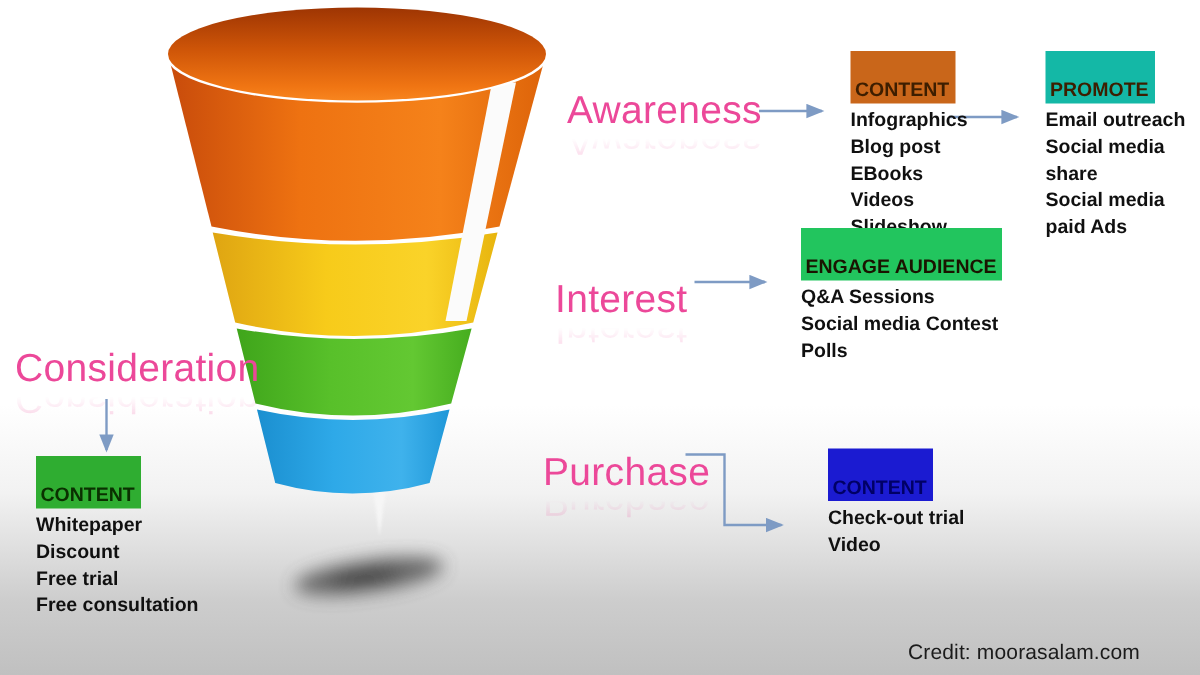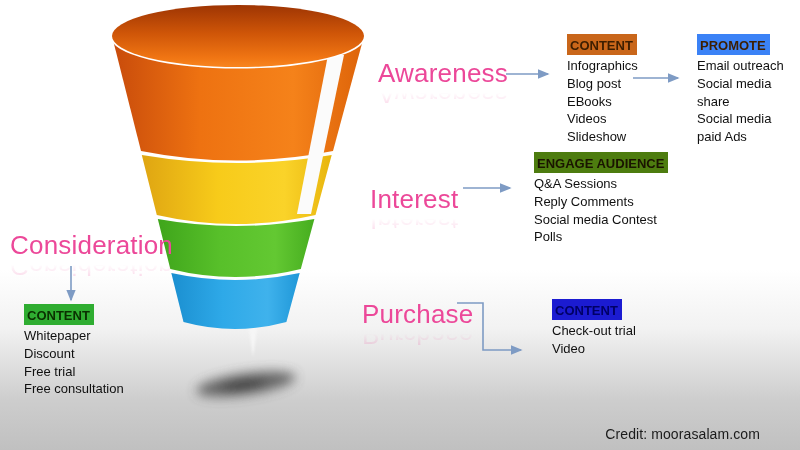--- a/index.html
+++ b/index.html
@@ -20,23 +20,23 @@
   .stage-label .refl{
     display:block;transform:scaleY(-1);opacity:.26;margin-top:-9px;
     -webkit-mask-image:linear-gradient(to bottom,#000 0%,transparent 55%);
             mask-image:linear-gradient(to bottom,#000 0%,transparent 55%);
   }
 
   
   .panel{position:absolute;font-size:13px;color:#101010;}
   .panel-hdr{
     display:inline-block;font-weight:bold;font-size:13px;
-    padding:4px 4px 2px 3px;line-height:15px;
+    padding:18px 4px 2px 3px;line-height:15px;
   }
-  .panel-list{margin-top:2px;font-weight:normal;line-height:17.8px;white-space:nowrap;}
+  .panel-list{margin-top:2px;font-weight:bold;line-height:17.8px;white-space:nowrap;}
 
   .credit{
     position:absolute;top:426px;right:40px;font-size:14px;color:#1b1b1b;
     letter-spacing:.1px;
   }
 </style>
 </head>
 <body>
 
 <svg class="abs" style="left:0;top:0" width="800" height="450" viewBox="0 0 800 450">
@@ -128,35 +128,34 @@
   <div class="panel-list">
       <div>Infographics</div>
       <div>Blog post</div>
       <div>EBooks</div>
       <div>Videos</div>
       <div>Slideshow</div>
     </div>
 </div>
 
 <div class="panel" style="left:697px;top:34px">
-  <span class="panel-hdr" style="background-color: #3b82f6; color: rgb(61, 30, 0);">PROMOTE</span>
+  <span class="panel-hdr" style="background-color: #14b8a6; color: rgb(61, 30, 0);">PROMOTE</span>
   <div class="panel-list">
       <div>Email outreach</div>
       <div>Social media</div>
       <div>share</div>
       <div>Social media</div>
       <div>paid Ads</div>
     </div>
 </div>
 
 <div class="panel" style="left:534px;top:152px">
-  <span class="panel-hdr" style="background-color: #4d7c0f; color: rgb(26, 20, 0);">ENGAGE AUDIENCE</span>
+  <span class="panel-hdr" style="background-color: #22c55e; color: rgb(26, 20, 0);">ENGAGE AUDIENCE</span>
   <div class="panel-list">
       <div>Q&amp;A Sessions</div>
-      <div>Reply Comments</div>
       <div>Social media Contest</div>
       <div>Polls</div>
     </div>
 </div>
 
 <div class="panel" style="left:24px;top:304px">
   <span class="panel-hdr" style="background-color: rgb(47, 173, 49); color: rgb(10, 48, 0);">CONTENT</span>
   <div class="panel-list">
       <div>Whitepaper</div>
       <div>Discount</div>

